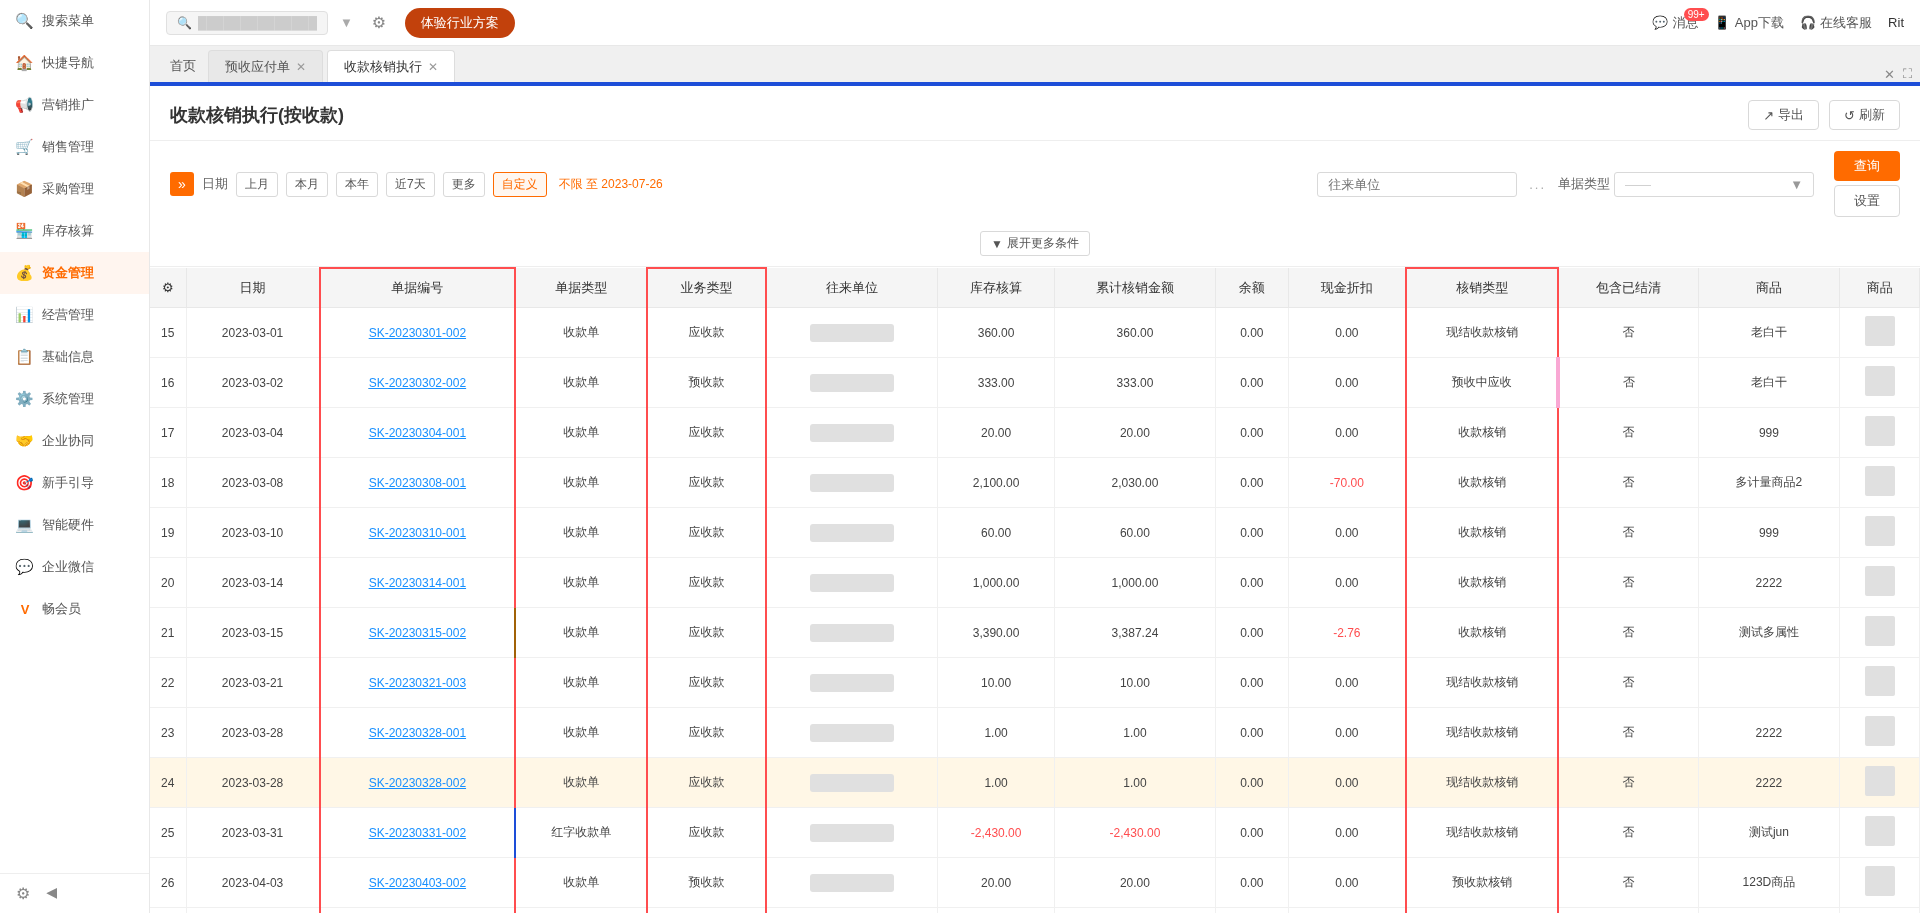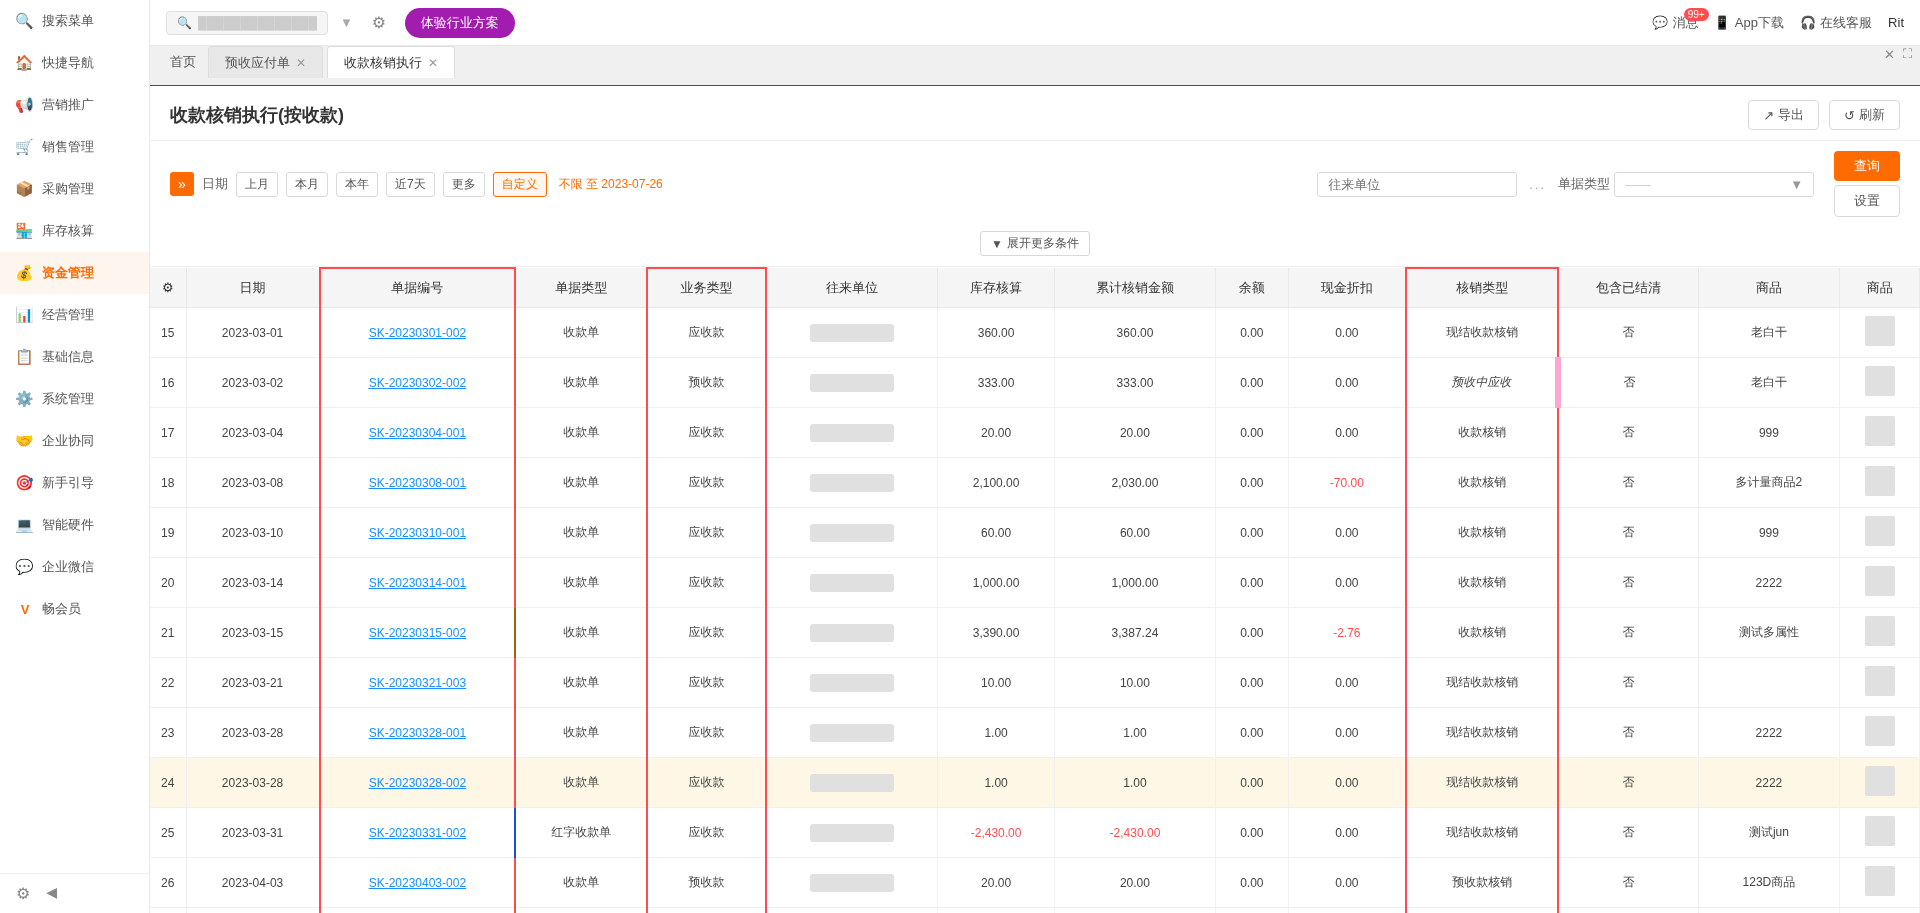--- a/index.html
+++ b/index.html
@@ -13,27 +13,27 @@
     .sidebar-icon { width: 18px; height: 18px; display: flex; align-items: center; justify-content: center; font-size: 15px; }
     .sidebar-bottom { margin-top: auto; border-top: 1px solid #eee; padding: 10px 16px; display: flex; gap: 16px; }
 
     
     .main { flex: 1; display: flex; flex-direction: column; overflow: hidden; }
 
     
     .topbar { height: 46px; background: #fff; border-bottom: 1px solid #e8e8e8; display: flex; align-items: center; padding: 0 16px; gap: 12px; }
     .topbar-search { flex: 0 0 160px; background: #f5f5f5; border: 1px solid #e0e0e0; border-radius: 4px; padding: 4px 10px; font-size: 12px; color: #999; display: flex; align-items: center; gap: 6px; }
     .topbar-gear { width: 28px; height: 28px; display: flex; align-items: center; justify-content: center; cursor: pointer; color: #888; font-size: 16px; }
-    .topbar-btn-orange { background: #a21caf; color: #fff; border: none; border-radius: 15px; padding: 6px 16px; cursor: pointer; font-size: 13px; }
+    .topbar-btn-orange { background: #c2410c; color: #fff; border: none; border-radius: 15px; padding: 6px 16px; cursor: pointer; font-size: 13px; }
     .topbar-right { margin-left: auto; display: flex; align-items: center; gap: 16px; color: #555; font-size: 13px; }
     .topbar-badge { position: relative; }
     .badge-count { position: absolute; top: -6px; right: -10px; background: #ff4d4f; color: #fff; border-radius: 8px; font-size: 10px; padding: 1px 4px; }
 
     
-    .tabbar { height: 40px; background: #f0f0f0; display: flex; align-items: flex-start; padding: 0 8px; border-bottom: 1px solid #1d4ed8; }
+    .tabbar { height: 40px; background: #f0f0f0; display: flex; align-items: flex-end; padding: 0 8px; border-bottom: 4px solid #1d4ed8; }
     .tab { height: 32px; padding: 0 16px; display: flex; align-items: center; gap: 6px; cursor: pointer; font-size: 13px; background: #e8e8e8; border-radius: 4px 4px 0 0; margin-right: 4px; color: #555; border: 1px solid #ddd; border-bottom: none; }
     .tab.active { background: #fff; color: #333; font-weight: 500; }
     .tab-close { color: #999; font-size: 12px; cursor: pointer; }
     .tab-home { background: transparent; border: none; color: #555; font-size: 13px; padding: 0 12px; height: 32px; display: flex; align-items: center; cursor: pointer; }
     .tabbar-actions { margin-left: auto; display: flex; align-items: center; gap: 8px; color: #888; }
 
     
     .content { flex: 1; overflow: hidden; display: flex; flex-direction: column; background: #f5f5f5; padding: 0; }
     .page-header { background: #fff; padding: 14px 20px 10px; border-bottom: 1px solid #eee; display: flex; align-items: center; justify-content: space-between; }
     .page-title { font-size: 18px; font-weight: 600; color: #333; }
@@ -279,21 +279,21 @@
     <td>16</td>
     <td>2023-03-02</td>
     <td style="border-left:2px solid #ff4d4f;border-right:2px solid #ff4d4f;text-decoration:underline;"><a class="link">SK-20230302-002</a></td>
     <td>收款单</td>
     <td style="border-left:2px solid #ff4d4f;border-right:2px solid #ff4d4f;">预收款</td>
     <td><span style="background:#e0e0e0;color:transparent;border-radius:3px;padding:2px 8px;">████████</span></td>
     <td>333.00</td>
     <td>333.00</td>
     <td>0.00</td>
     <td>0.00</td>
-    <td style="border-left:2px solid #ff4d4f;border-right:6px solid #f9a8d4;font-style:italic;">预收中应收</td>
+    <td style="border-left:2px solid #ff4d4f;border-right:4px solid #f9a8d4;">预收中应收</td>
     <td>否</td>
     <td>老白干</td>
     <td><span style="display:inline-block;width:30px;height:30px;background:#e0e0e0;border-radius:2px;"></span></td>
   </tr>
             <tr>
     <td>17</td>
     <td>2023-03-04</td>
     <td style="border-left:2px solid #ff4d4f;border-right:2px solid #ff4d4f;"><a class="link">SK-20230304-001</a></td>
     <td>收款单</td>
     <td style="border-left:2px solid #ff4d4f;border-right:2px solid #ff4d4f;">应收款</td>

